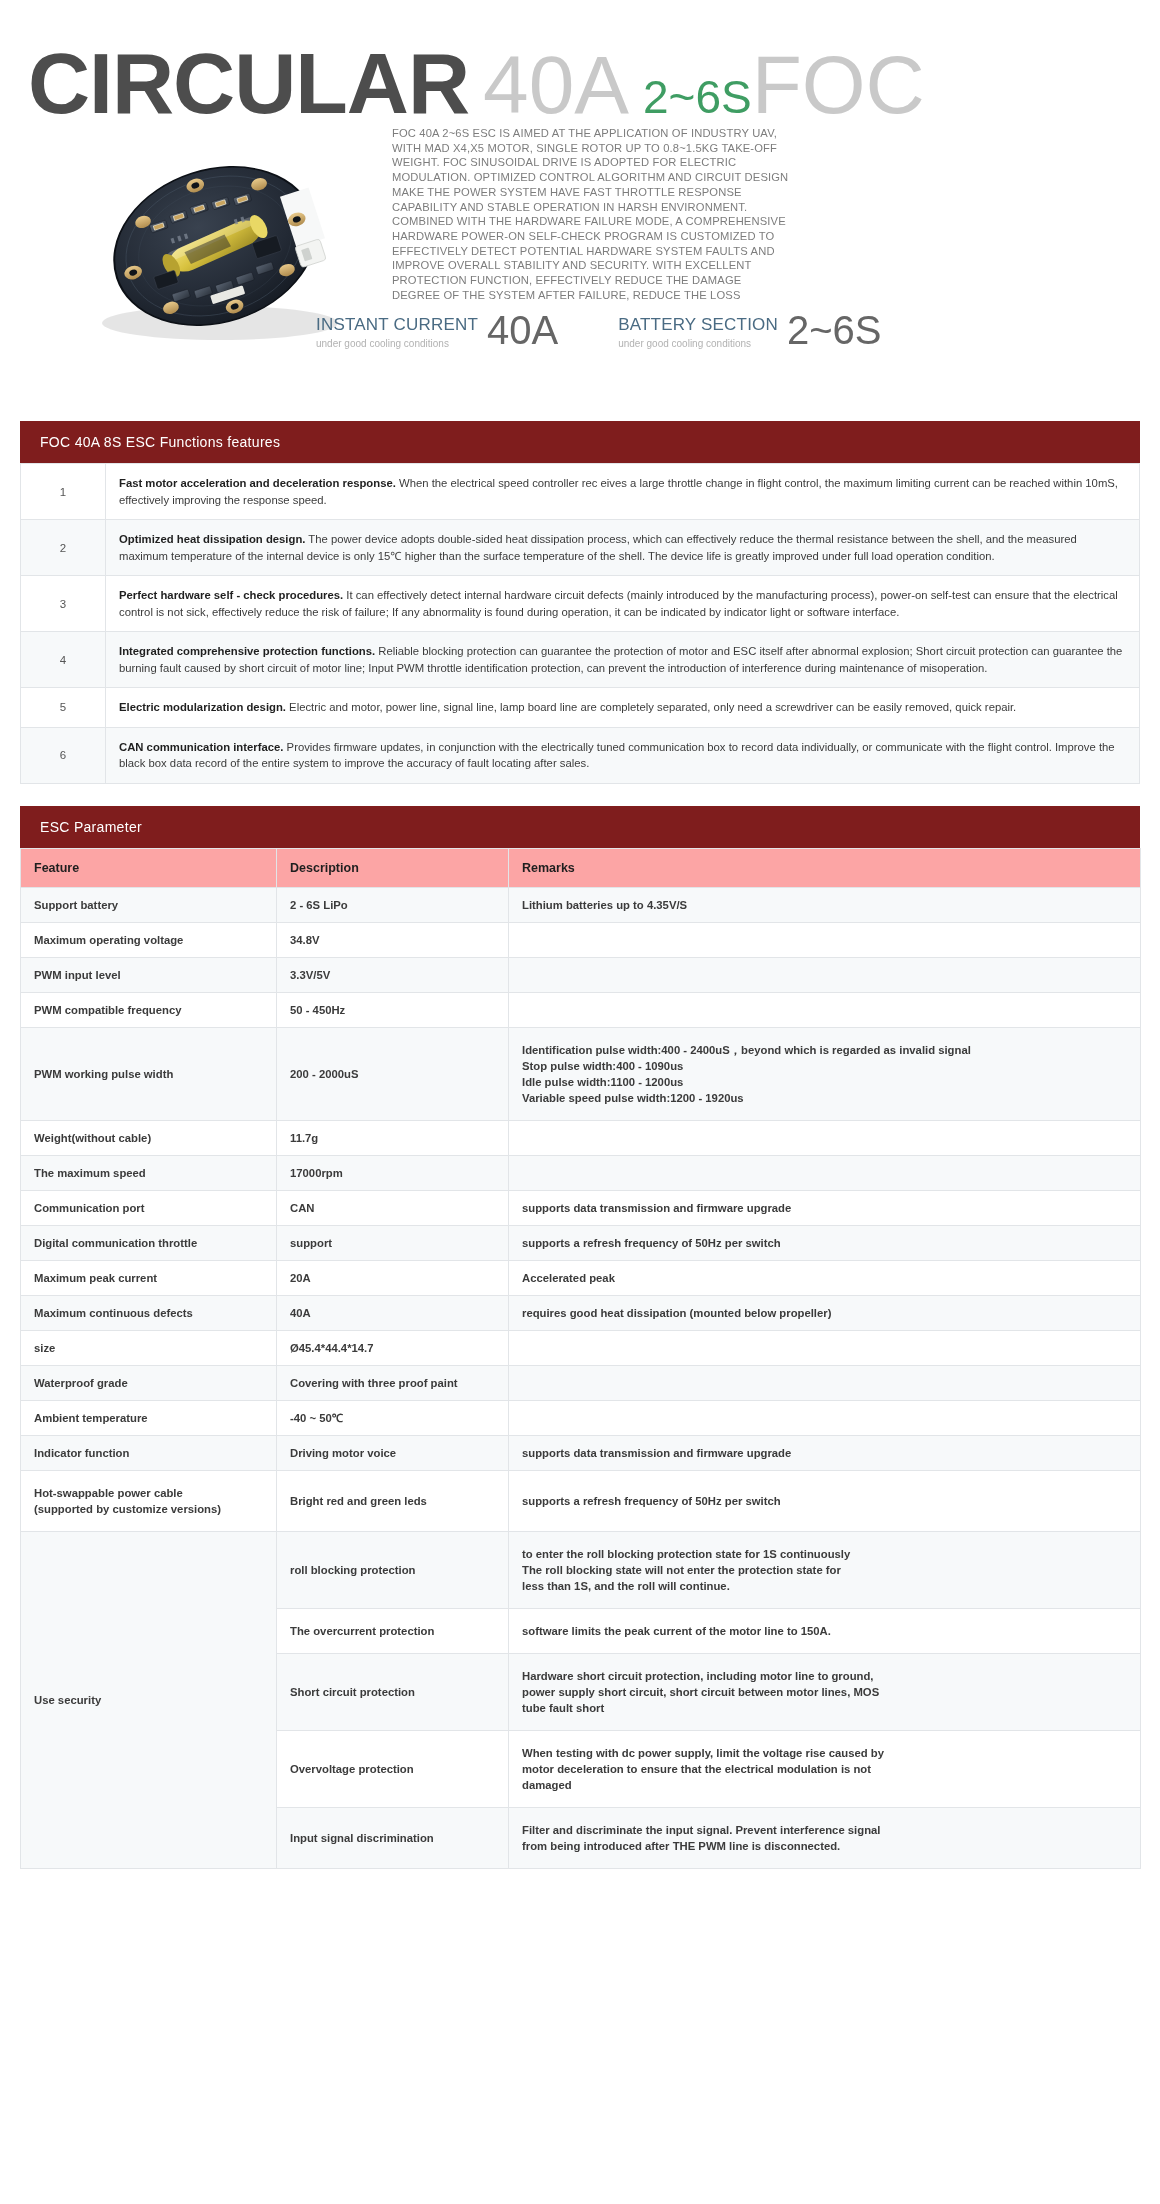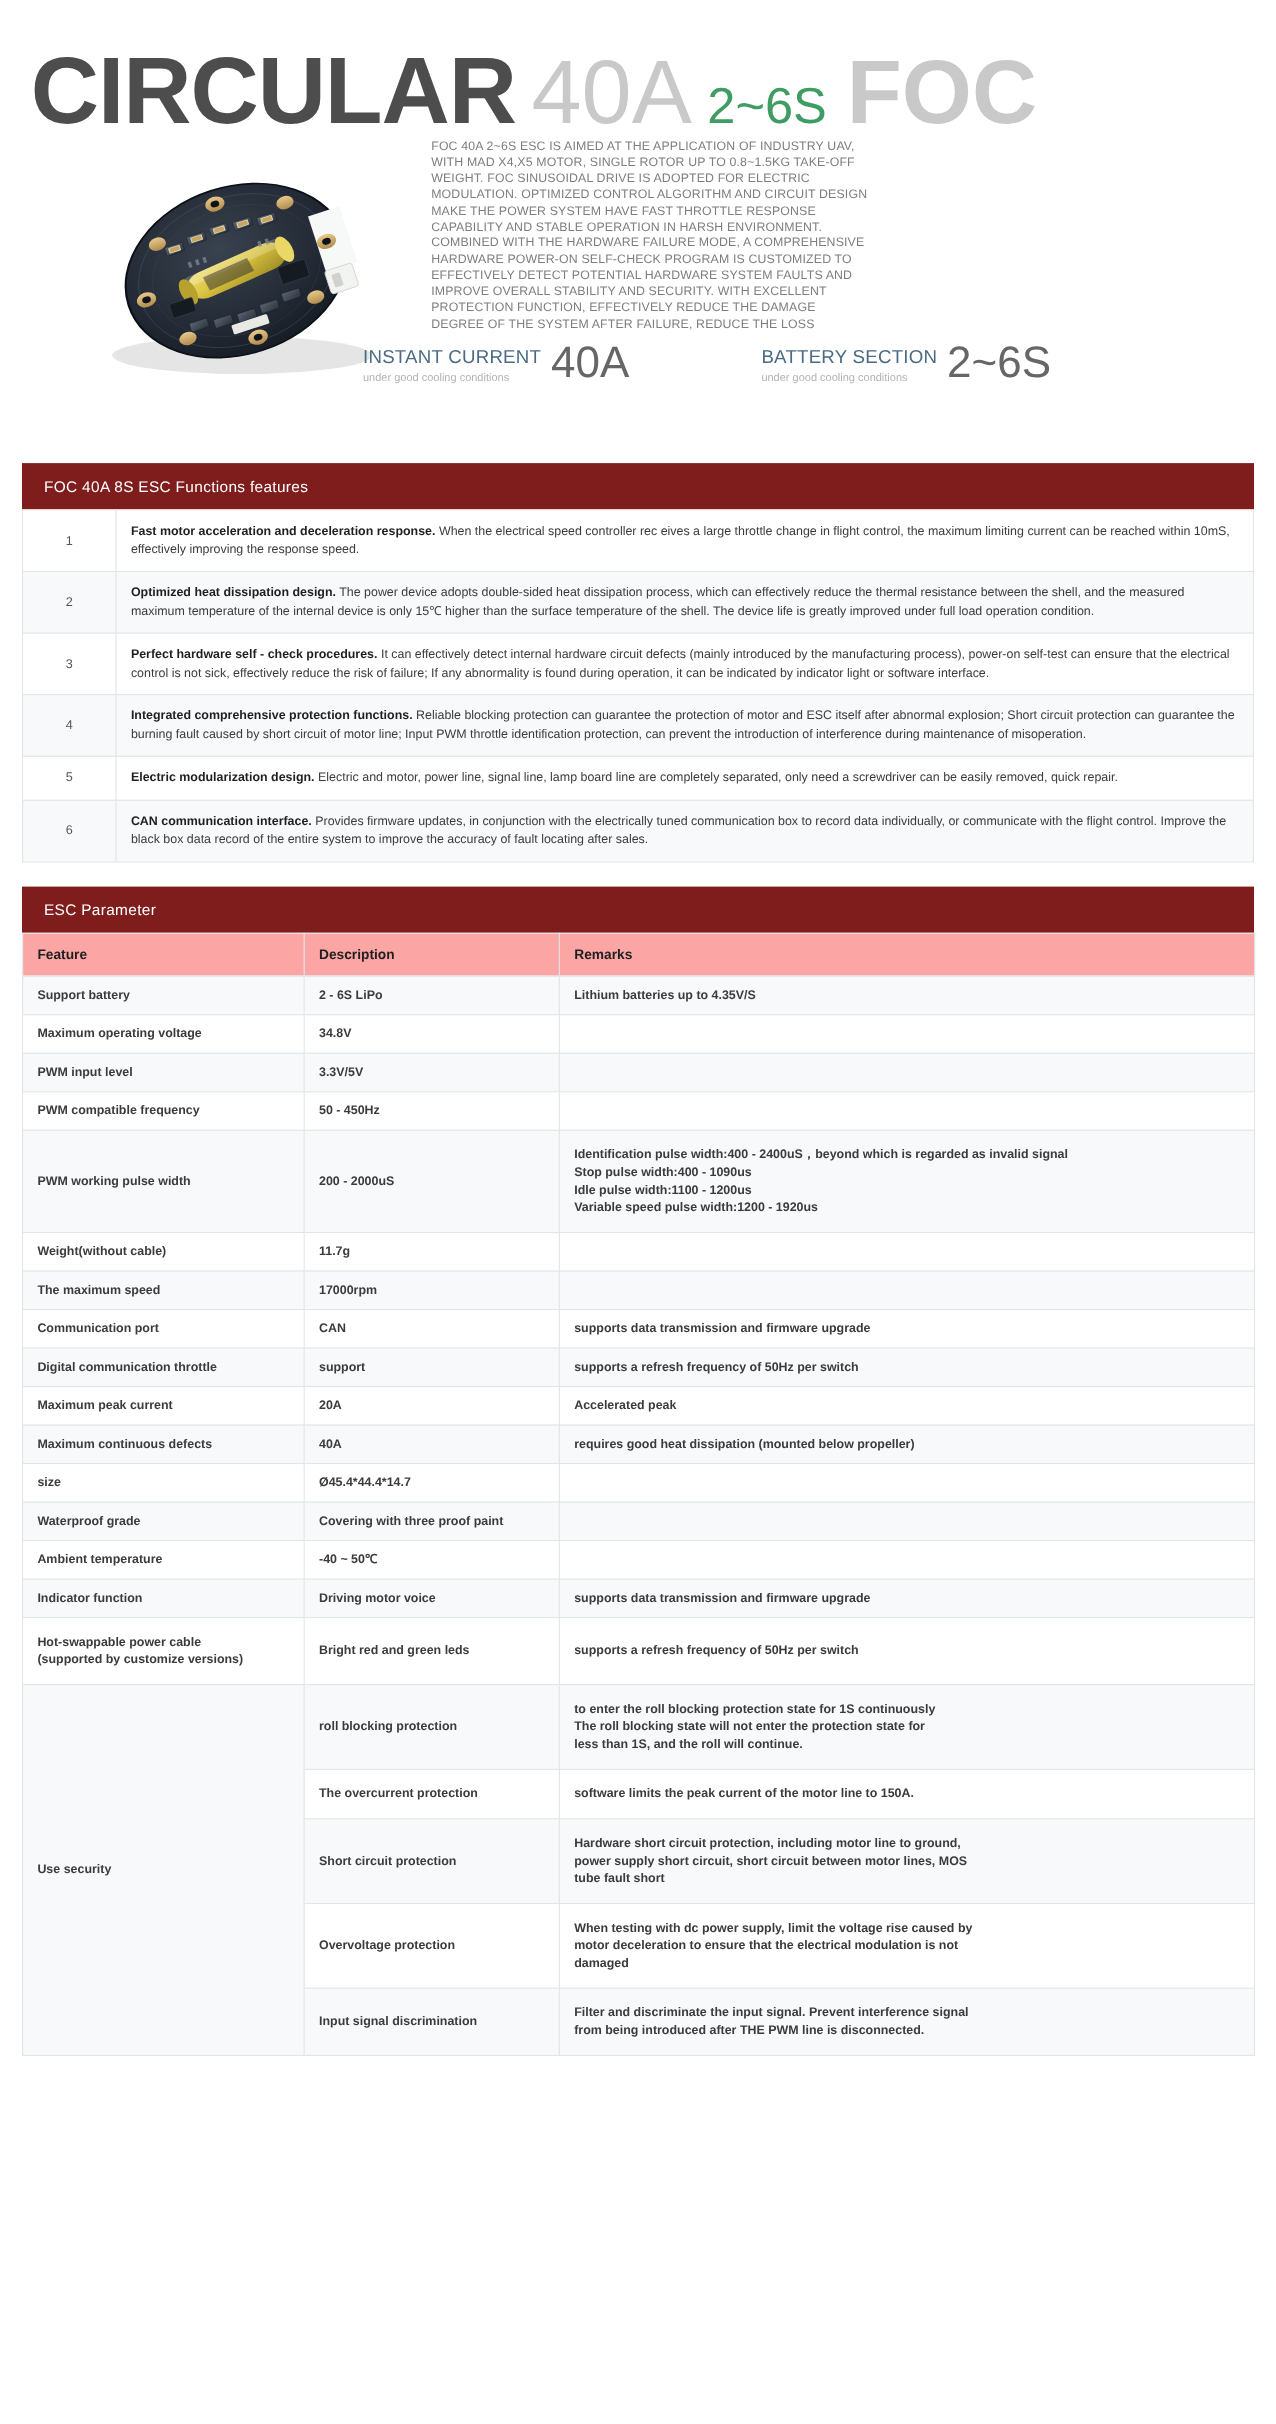--- a/index.html
+++ b/index.html
@@ -33,23 +33,22 @@
   }
   .t-cells {
     font-size: 46px;
     font-weight: normal;
     color: #3f9d63;
     margin-left: 14px;
     letter-spacing: 0px;
   }
   .t-foc {
     font-size: 82px;
-    font-weight: bold;
+    font-weight: normal;
     color: #c9c9c9;
-    margin-left: 18px;
     text-align: center;
   }
 
   
   .hero-body {
     position: relative;
     height: 270px;
   }
   .product-photo {
     position: absolute;
@@ -68,24 +67,24 @@
     font-size: 11.2px;
     line-height: 14.7px;
     color: #7d7d7d;
     letter-spacing: 0.15px;
     text-transform: uppercase;
   }
 
   
   .spec-highlights {
     position: absolute;
-    left: 330px;
+    left: 316px;
     top: 185px;
     display: flex;
-    gap: 120px;
+    gap: 60px;
     align-items: center;
   }
   .spec-hl { display: flex; align-items: flex-start; }
   .spec-hl-text { padding-top: 4px; }
   .spec-hl-title {
     font-size: 17px;
     color: #4a6b83;
     letter-spacing: 0.2px;
     white-space: nowrap;
   }

